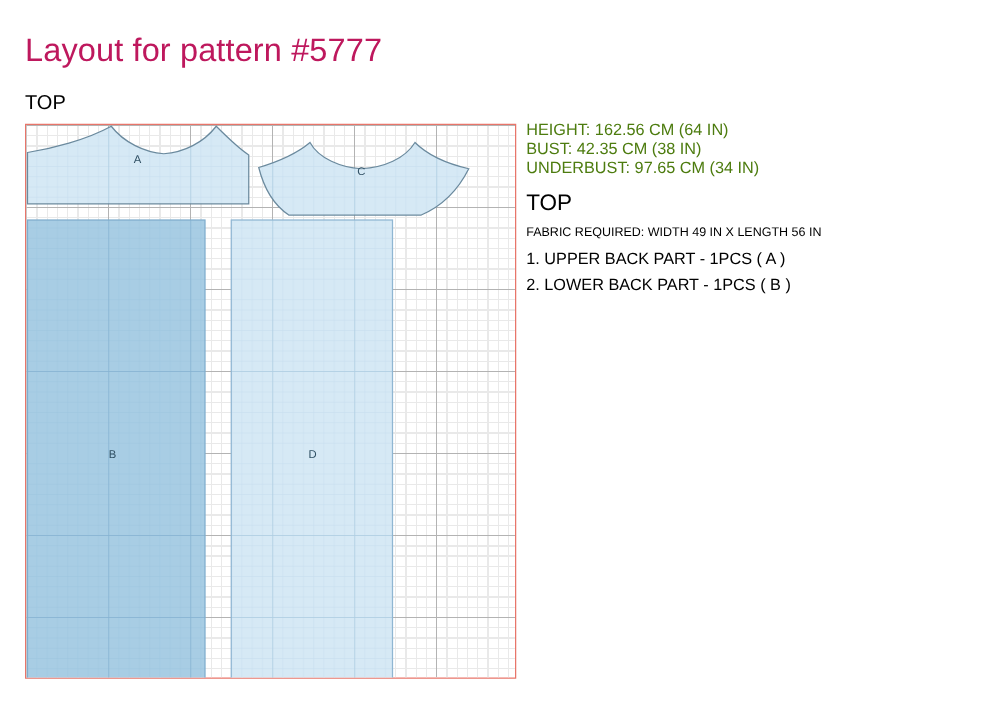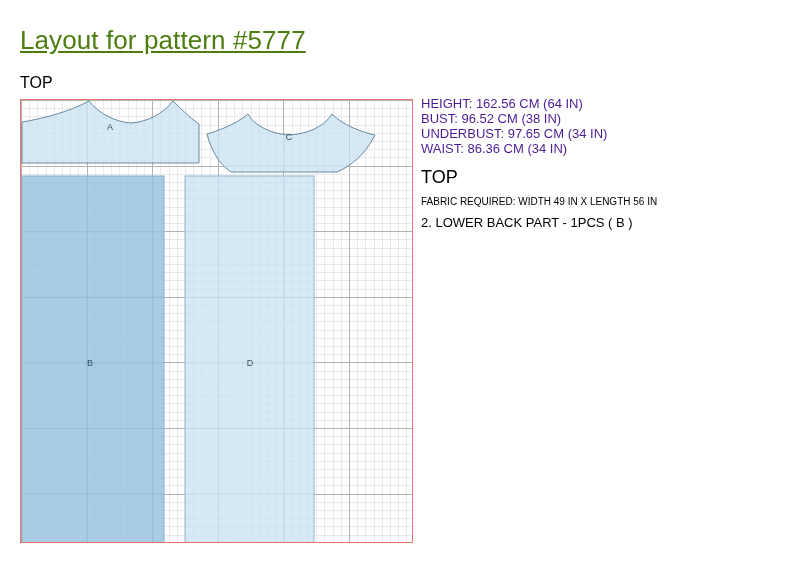--- a/index.html
+++ b/index.html
@@ -11,21 +11,21 @@
     color:#000000;
     overflow:hidden;
     position:relative;
   }
   .page{position:absolute;left:0;top:0;width:793px;height:566px;}
 
   
   #page-title{
     position:absolute;left:20px;top:23px;
     font-size:26px;font-weight:400;line-height:34px;
-    letter-spacing:0.1px;color:#4d7c0f;white-space:nowrap;text-decoration:underline;
+    letter-spacing:0.1px;color:#be185d;white-space:nowrap;
   }
   #page-subtitle{
     position:absolute;left:20px;top:73px;
     font-size:16px;font-weight:400;line-height:20px;
     color:#000;white-space:nowrap;
   }
 
   
   #layout-canvas{
     position:absolute;left:20px;top:99px;
@@ -55,21 +55,21 @@
     text-anchor:middle;dominant-baseline:middle;
   }
 
   
   #info-panel{
     position:absolute;left:421px;top:96px;
     width:366px;
   }
   .measure-line{
     font-size:13px;line-height:15.1px;
-    color:#4c1d95;white-space:nowrap;
+    color:#4d7c0f;white-space:nowrap;
   }
   #info-heading{
     font-size:18px;line-height:22px;
     margin-top:10px;margin-bottom:4px;
     color:#000;white-space:nowrap;
   }
   .part-line{
     font-size:13px;line-height:20.2px;
     color:#000;white-space:nowrap;
   }
@@ -132,25 +132,25 @@
       <g>
         <rect x="164" y="76" width="129" height="367" fill="url(#gridLightMaj)" stroke="#8fb6d2" stroke-width="1"></rect>
         <text class="piece-label" x="229" y="264">D</text>
       </g>
     </svg>
   </div>
 
   <div id="info-panel">
 
     <div class="measure-line">HEIGHT: 162.56 CM (64 IN)</div>
-    <div class="measure-line">BUST: 96.52 CM (38 IN)</div>
+    <div class="measure-line">BUST: 42.35 CM (38 IN)</div>
     <div class="measure-line">UNDERBUST: 97.65 CM (34 IN)</div>
-    <div class="measure-line">WAIST: 86.36 CM (34 IN)</div>
 
     <div id="info-heading">TOP</div>
 
     <div id="fabric-required">FABRIC REQUIRED: WIDTH 49 IN X LENGTH 56 IN</div>
 
+    <div class="part-line">1. UPPER BACK PART - 1PCS ( A )</div>
     <div class="part-line">2. LOWER BACK PART - 1PCS ( B )</div>
 
   </div>
 
 </div>
 
 </body></html>

